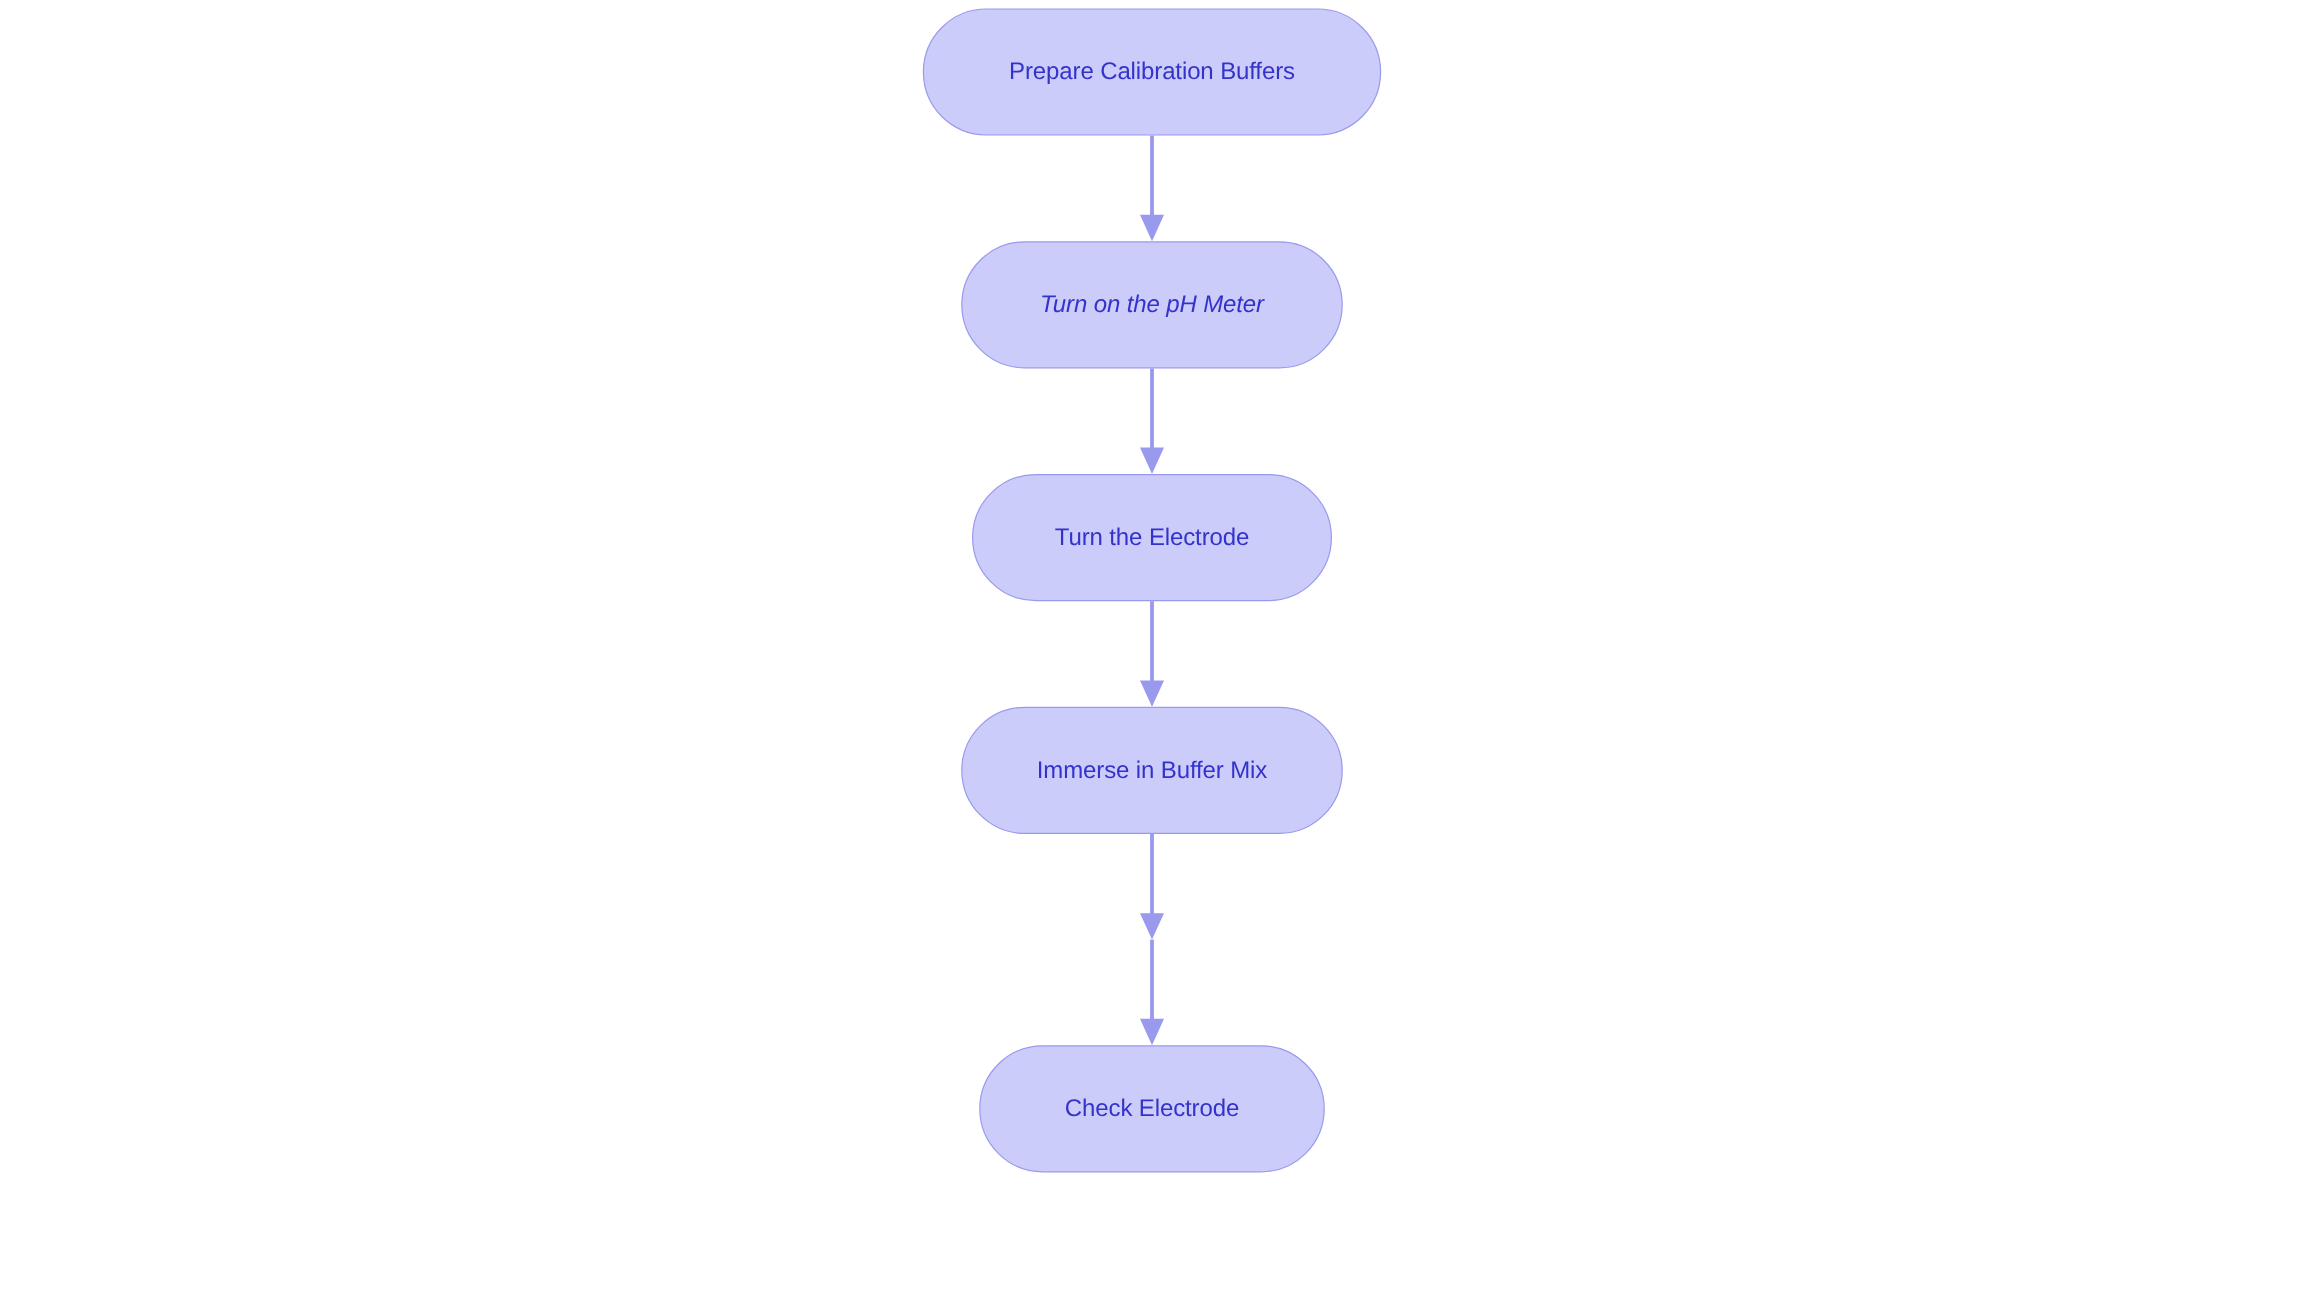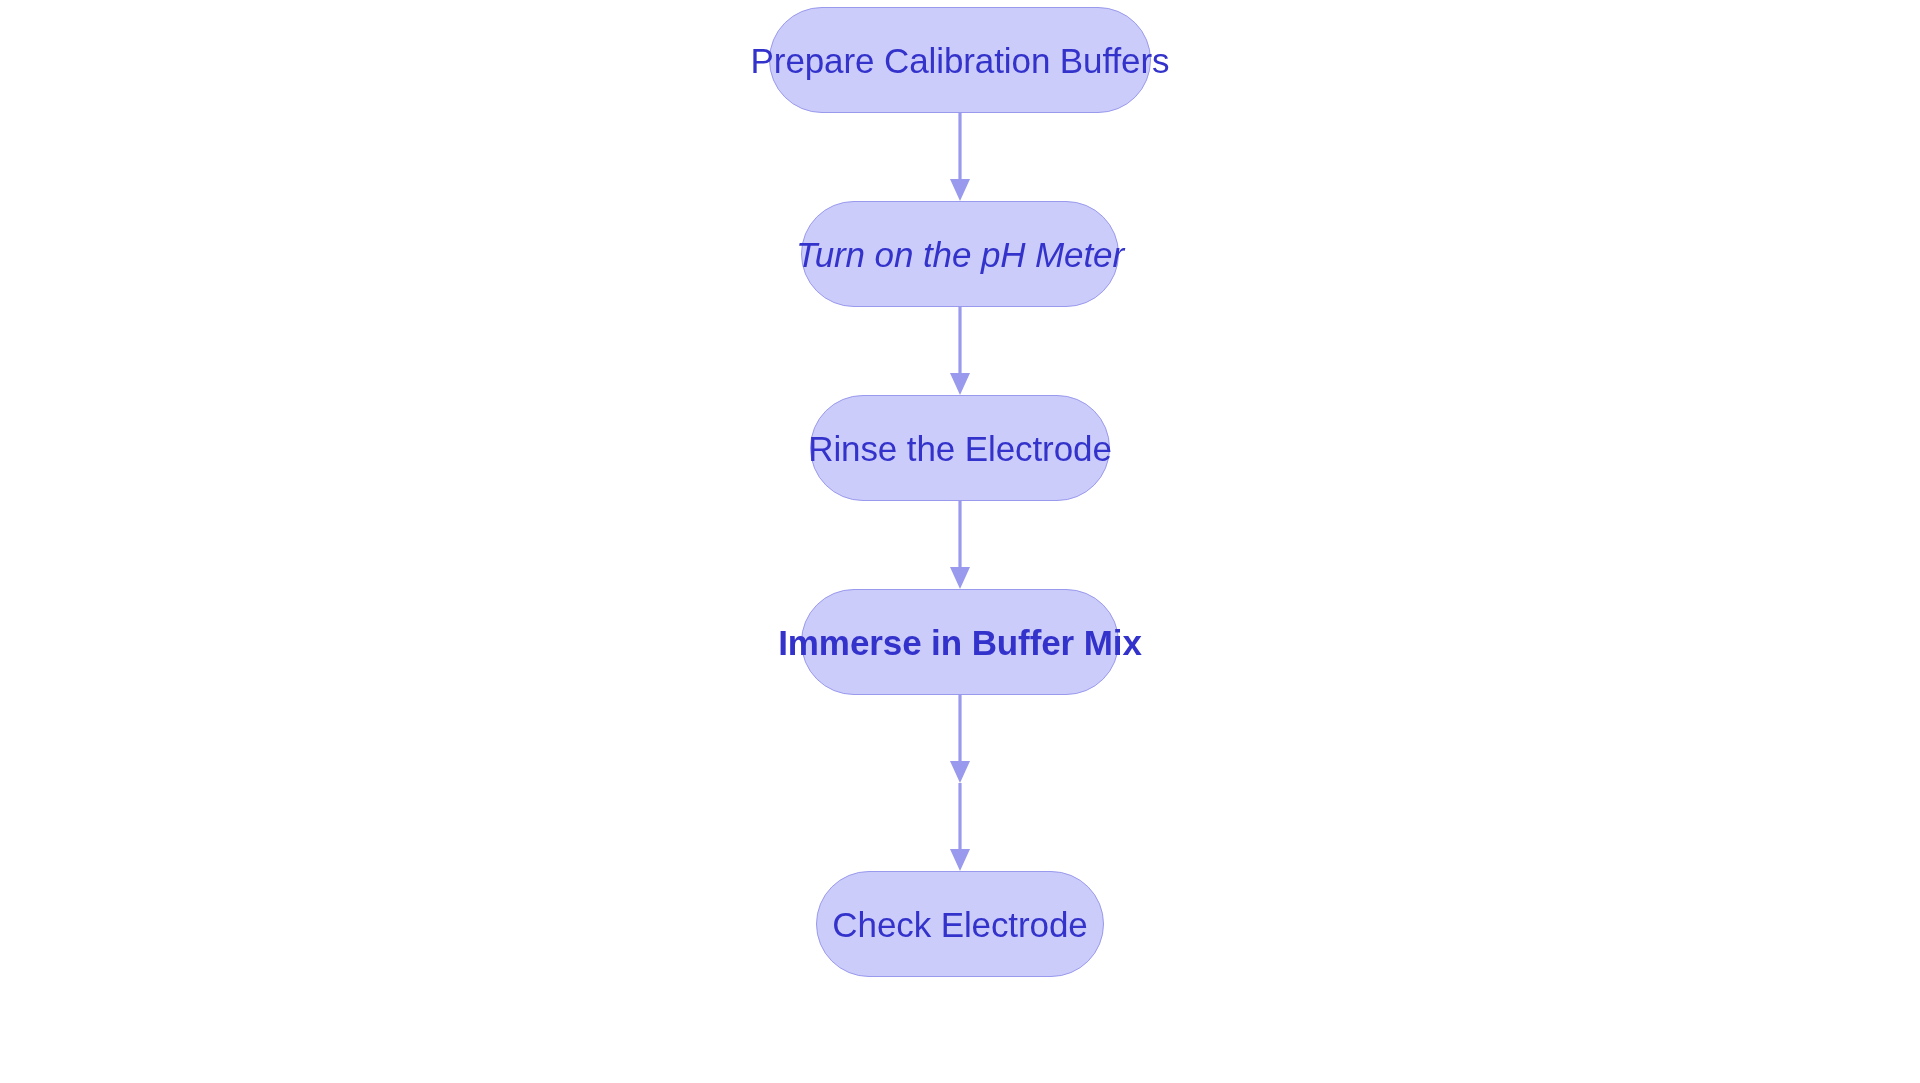--- a/index.html
+++ b/index.html
@@ -40,32 +40,32 @@
     border-radius: 53px;
     background: #ccccfa;
     border: 1.6px solid #9999ee;
     display: flex;
     align-items: center;
     justify-content: center;
     flex: 0 0 auto;
   }
   .node-label {
     font-family: "Liberation Sans", sans-serif;
-    font-size: 35px;
+    font-size: 20px;
     line-height: 1;
     color: #3333cc;
     white-space: nowrap;
     letter-spacing: -0.1px;
   }
 
   
   .node.w-n0 { width: 382px; }
   .node.w-n1 { width: 318px; font-style: italic; }
   .node.w-n2 { width: 300px; }
-  .node.w-n3 { width: 318px; font-weight: bold; }
+  .node.w-n3 { width: 318px; }
   .node.w-n4 { width: 235px; }
   .node.w-n5 { width: 288px; }
 
   
   .connector {
     position: relative;
     width: 26px;
     height: 88px;
     flex: 0 0 auto;
     display: block;
@@ -113,21 +113,21 @@
     </div>
 
     <div class="connector">
       <svg viewBox="0 0 26 88" xmlns="http://www.w3.org/2000/svg" aria-hidden="true">
         <line class="conn-line" x1="13" y1="0" x2="13" y2="70"></line>
         <polygon class="conn-head" points="13,88 3,66 23,66"></polygon>
       </svg>
     </div>
 
     <div class="node w-n2">
-      <span class="node-label">Rinse the Electrode</span>
+      <span class="node-label">Turn the Electrode</span>
     </div>
 
     <div class="connector">
       <svg viewBox="0 0 26 88" xmlns="http://www.w3.org/2000/svg" aria-hidden="true">
         <line class="conn-line" x1="13" y1="0" x2="13" y2="70"></line>
         <polygon class="conn-head" points="13,88 3,66 23,66"></polygon>
       </svg>
     </div>
 
     <div class="node w-n3">

